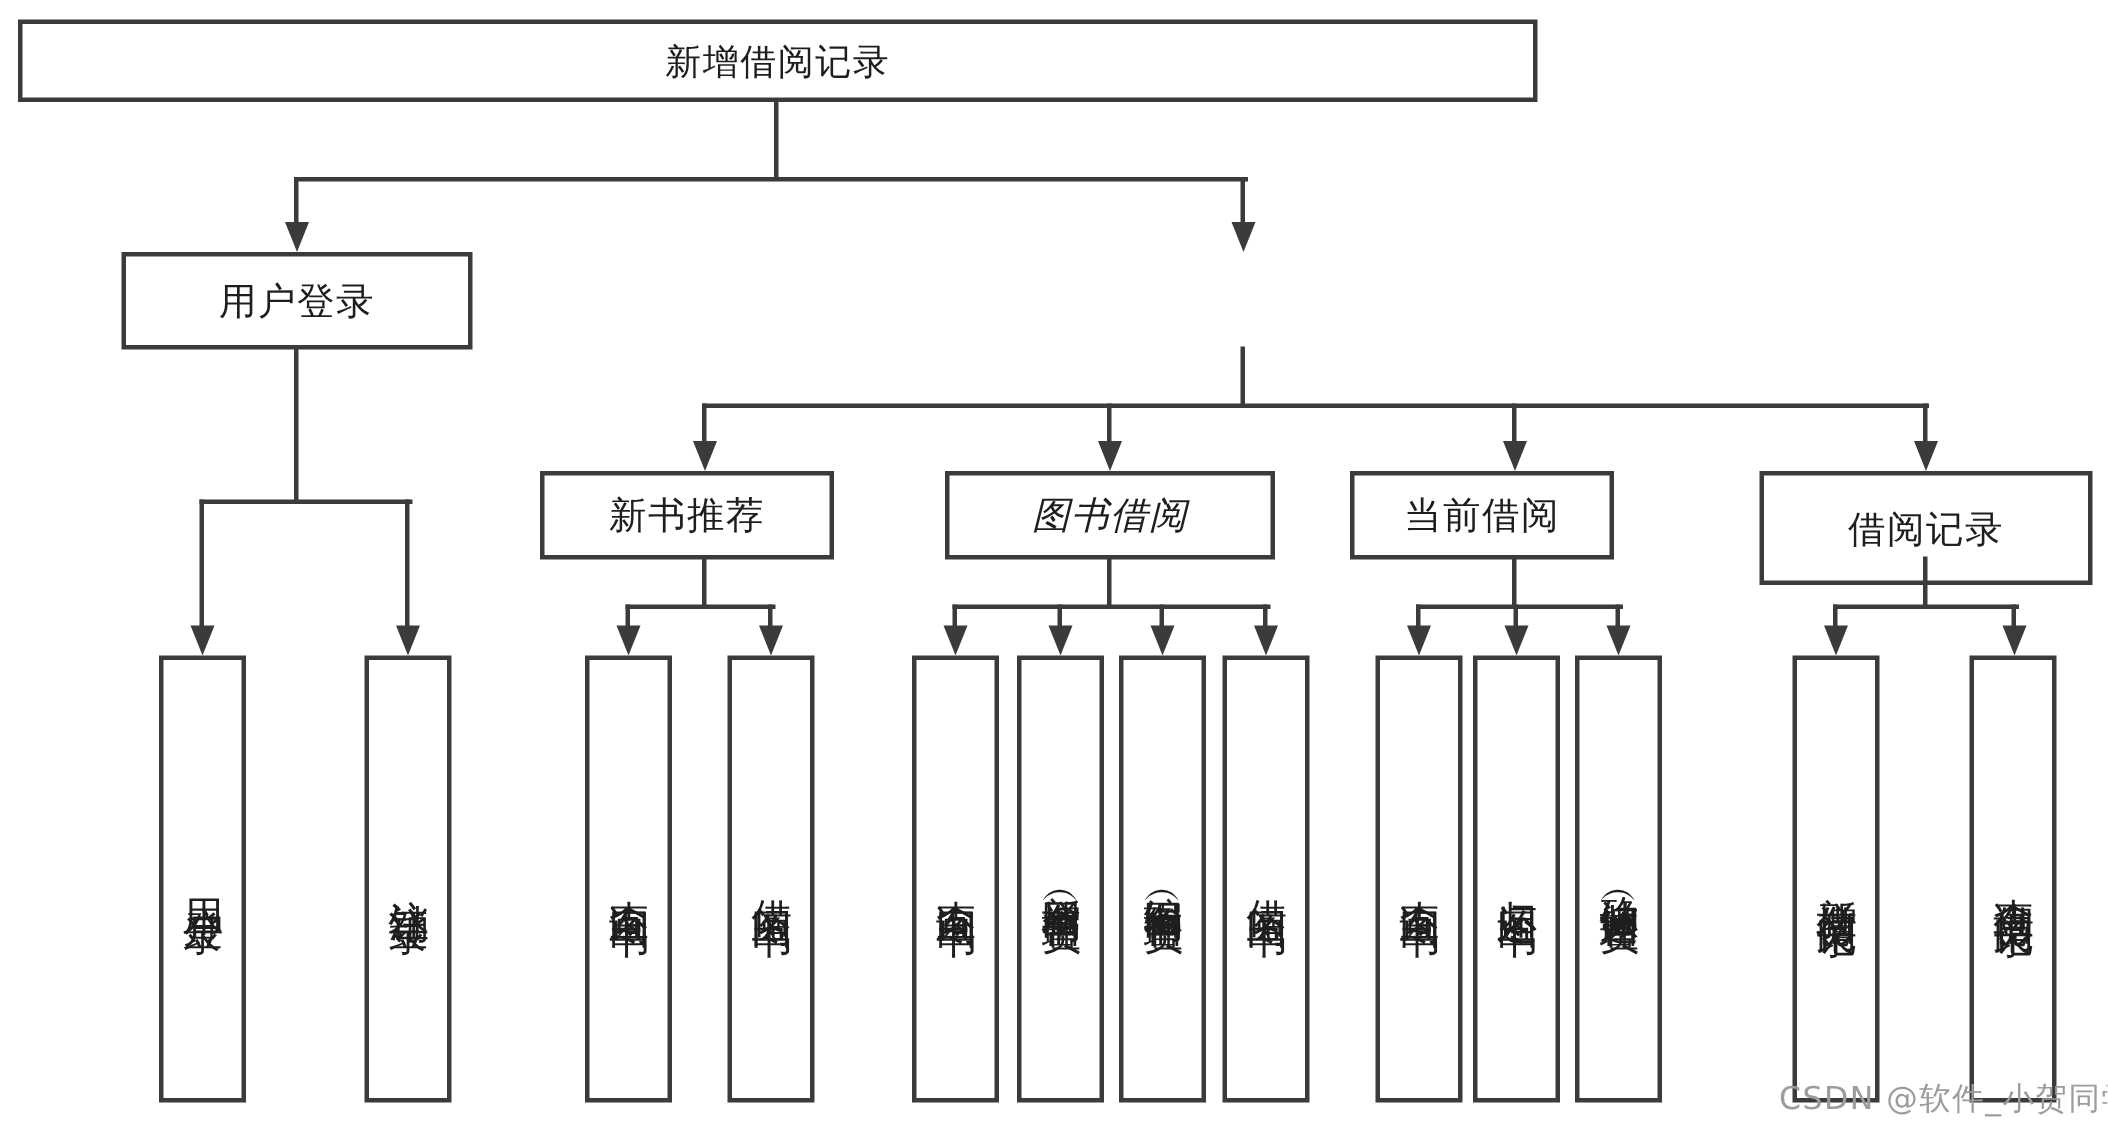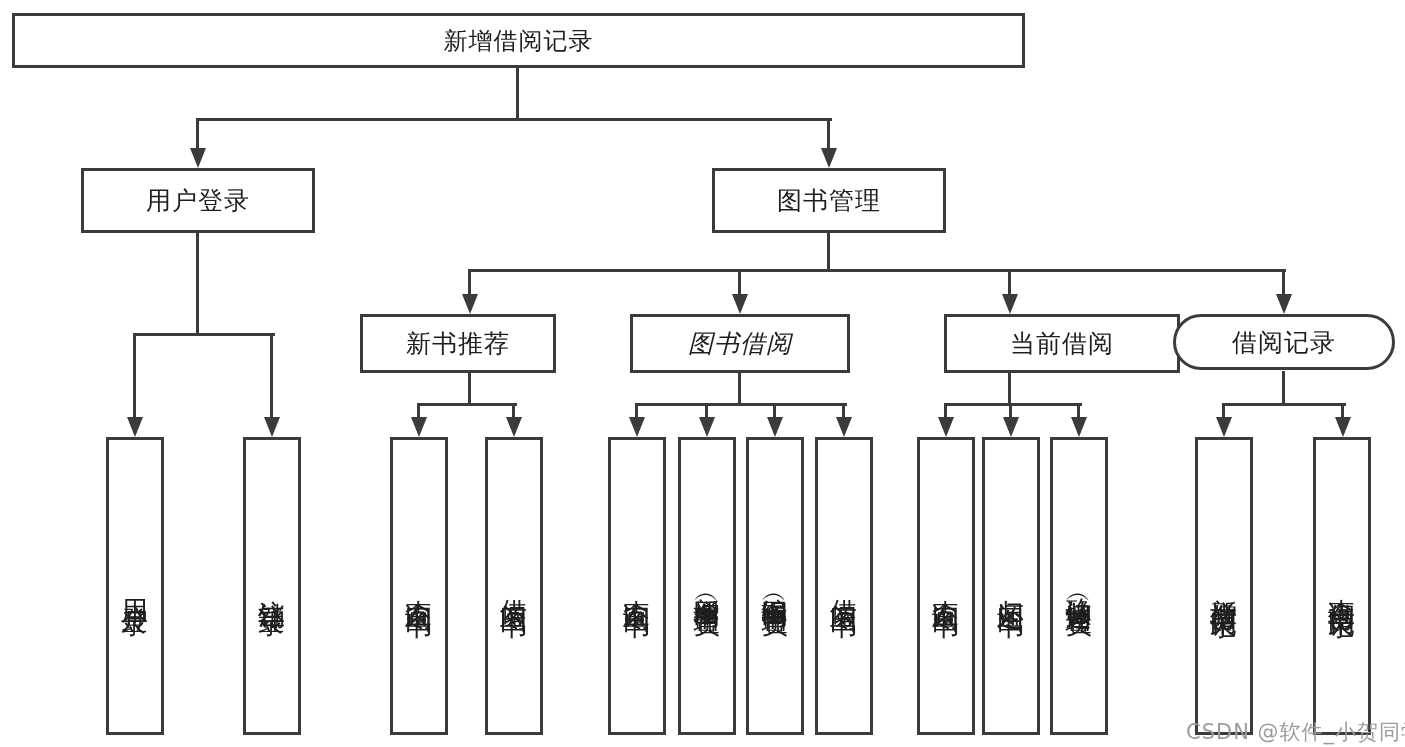--- a/index.html
+++ b/index.html
@@ -47,23 +47,20 @@
   <div class="vline" style="left:516px; top:66px;  height:54px;"></div>
   <div class="hline" style="left:196px; top:118px; width:636px;"></div>
   <div class="vline" style="left:196px; top:118px; height:34px;"></div>
   <div class="arrow" style="left:190px; top:148px;"></div>
   <div class="vline" style="left:827px; top:118px; height:34px;"></div>
   <div class="arrow" style="left:821px; top:148px;"></div>
 
   <div class="box hnode" style="left:81px; top:168px; width:234px; height:65px;">
     <span>用户登录</span>
   </div>
-  <div class="box hnode" style="left:712px; top:168px; width:234px; height:65px;">
-    <span>图书管理</span>
-  </div>
 
   <div class="vline" style="left:196px; top:231px; height:104px;"></div>
   <div class="hline" style="left:133px; top:333px; width:142px;"></div>
   <div class="vline" style="left:133px; top:333px; height:86px;"></div>
   <div class="arrow" style="left:127px; top:417px;"></div>
   <div class="vline" style="left:270px; top:333px; height:86px;"></div>
   <div class="arrow" style="left:264px; top:417px;"></div>
 
   <div class="vline" style="left:827px; top:231px; height:41px;"></div>
   <div class="hline" style="left:468px; top:269px; width:818px;"></div>
@@ -75,24 +72,24 @@
   <div class="arrow" style="left:1002px; top:294px;"></div>
   <div class="vline" style="left:1282px; top:269px; height:27px;"></div>
   <div class="arrow" style="left:1276px; top:294px;"></div>
 
   <div class="box hnode" style="left:360px; top:314px; width:196px; height:59px;">
     <span>新书推荐</span>
   </div>
   <div class="box hnode" style="left:630px; top:314px; width:220px; height:59px;font-style:italic;">
     <span>图书借阅</span>
   </div>
-  <div class="box hnode" style="left:944px; top:314px; width:236px; height:59px;">
+  <div class="box hnode" style="left:900px; top:314px; width:176px; height:59px;">
     <span>当前借阅</span>
   </div>
-  <div class="box hnode" style="left:1173px; top:314px; width:222px; height:56px;border-radius:28px;">
+  <div class="box hnode" style="left:1173px; top:314px; width:222px; height:76px;">
     <span>借阅记录</span>
   </div>
 
   <div class="vline" style="left:468px; top:371px; height:35px;"></div>
   <div class="hline" style="left:417px; top:403px; width:100px;"></div>
   <div class="vline" style="left:417px; top:403px; height:16px;"></div>
   <div class="arrow" style="left:411px; top:417px;"></div>
   <div class="vline" style="left:512px; top:403px; height:16px;"></div>
   <div class="arrow" style="left:506px; top:417px;"></div>
 

